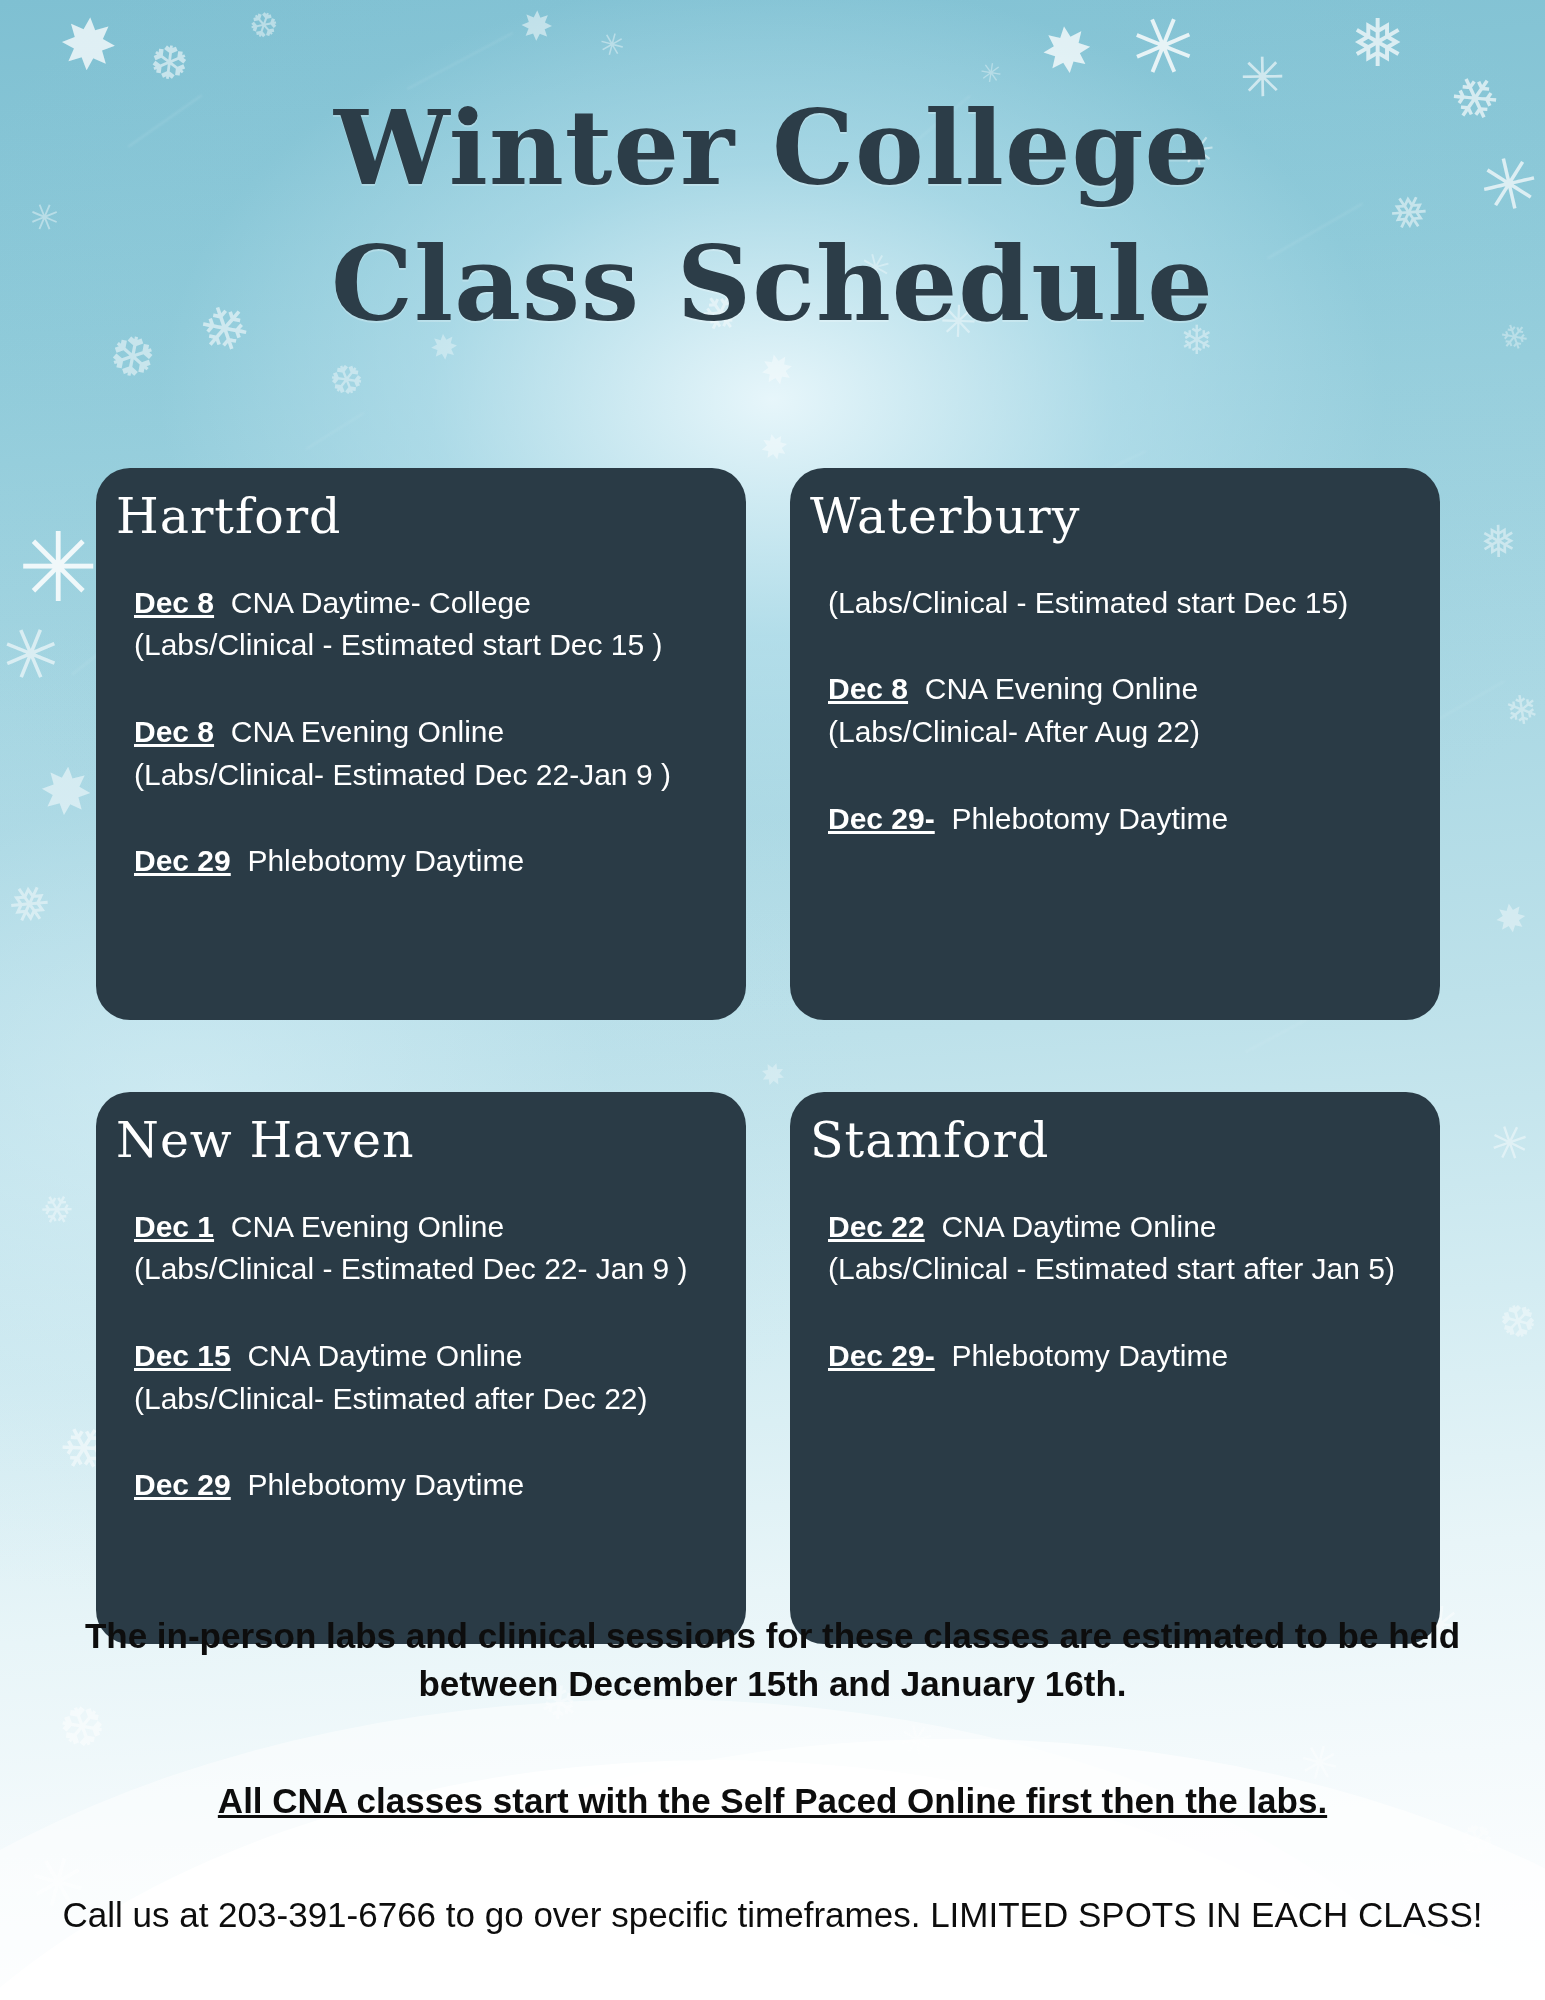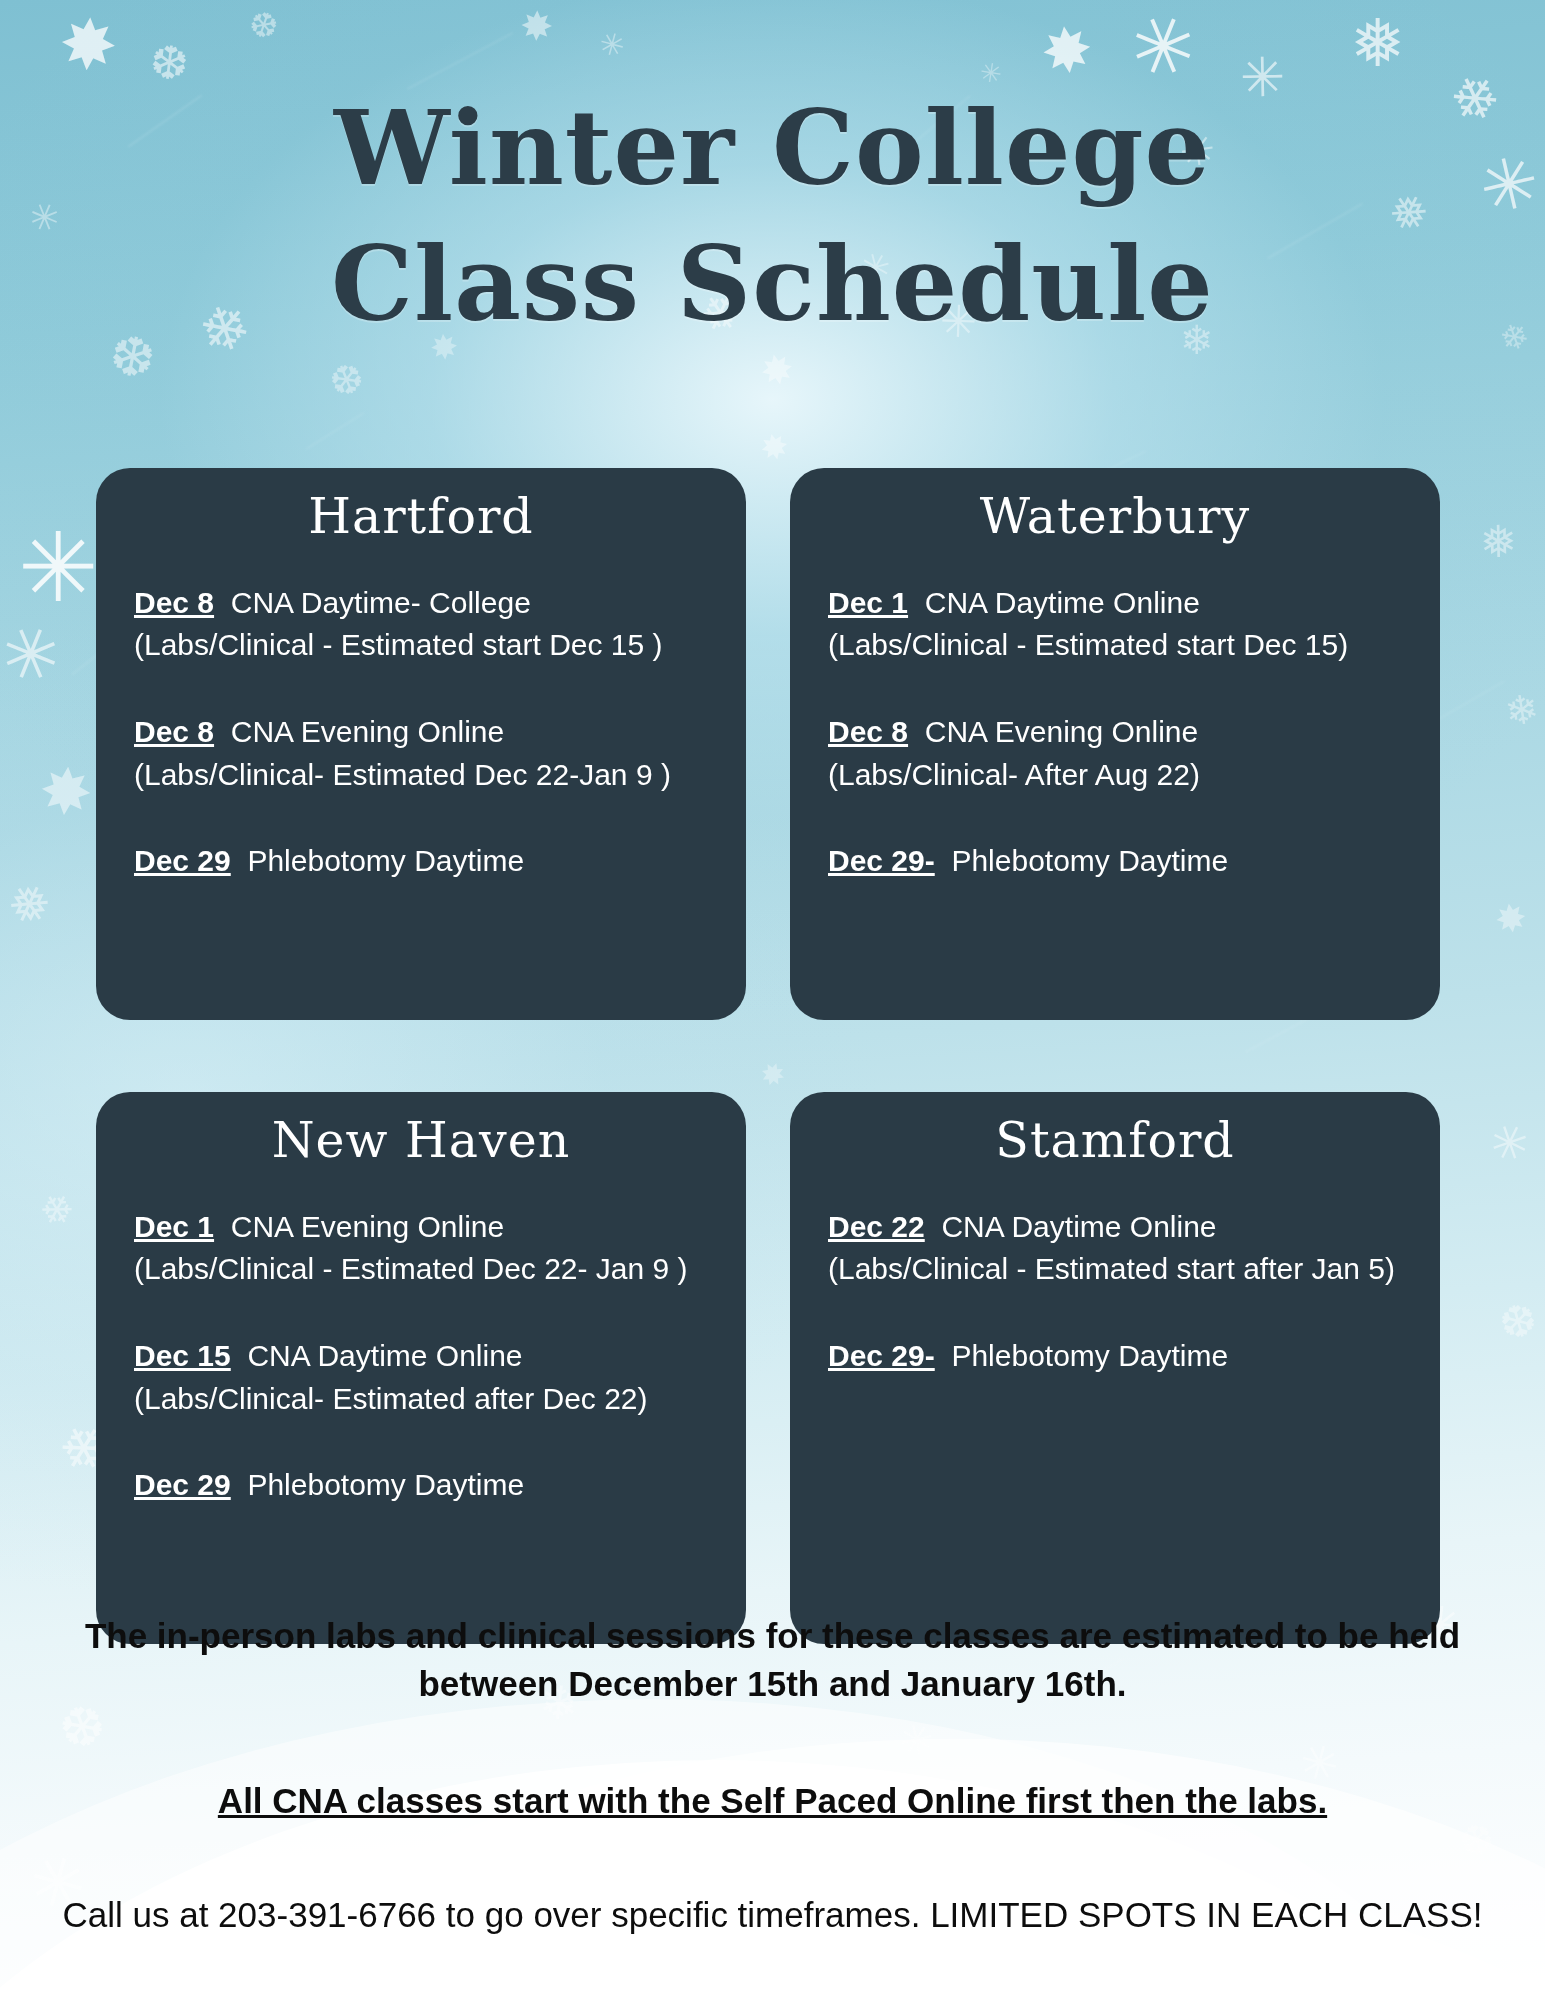--- a/index.html
+++ b/index.html
@@ -68,21 +68,21 @@
   .card {
     background:#2a3b46;
     border-radius:34px;
     padding:22px 20px 26px 20px;
     color:#ffffff;
     min-height:552px;
   }
   .card.short { min-height:490px; }
 
   .card-title {
-    text-align:center;
+    text-align:left;
     font-family:"DejaVu Serif", serif;
     font-weight:400;
     font-size:49px;
     line-height:1.1;
     color:#ffffff;
     margin-bottom:38px;
     letter-spacing:1px;
   }
 
   .entry { margin-bottom:44px; }
@@ -236,21 +236,20 @@
           <div class="line"><span class="date">Dec 8</span>&nbsp;&nbsp;<span>CNA Evening Online</span></div>
           <div class="line"><span class="lab">(Labs/Clinical</span><span>- Estimated Dec 22-Jan 9 )</span></div>
         </div>
         <div class="entry">
           <div class="line"><span class="date">Dec 29</span>&nbsp;&nbsp;<span>Phlebotomy Daytime</span></div>
         </div>
       </div>
       <div class="card">
         <div class="card-title">Waterbury</div>
         <div class="entry">
-          <div class="line"><span class="date">Dec 1</span>&nbsp;&nbsp;<span>CNA Daytime Online</span></div>
           <div class="line"><span class="lab">(Labs/Clinical</span><span> - Estimated start Dec 15)</span></div>
         </div>
         <div class="entry">
           <div class="line"><span class="date">Dec 8</span>&nbsp;&nbsp;<span>CNA Evening Online</span></div>
           <div class="line"><span class="lab">(Labs/Clinical-</span><span>  After Aug 22)</span></div>
         </div>
         <div class="entry">
           <div class="line"><span class="date">Dec 29-</span>&nbsp;&nbsp;<span>Phlebotomy Daytime</span></div>
         </div>
       </div>

